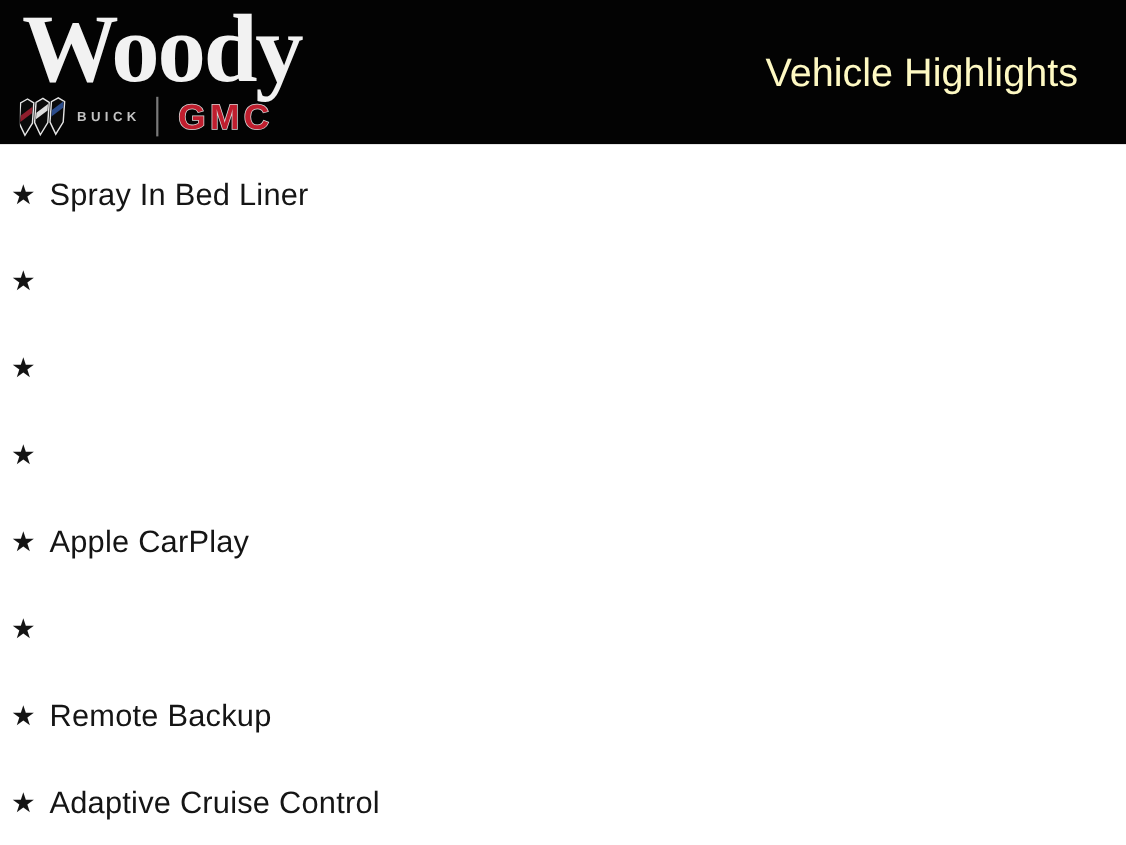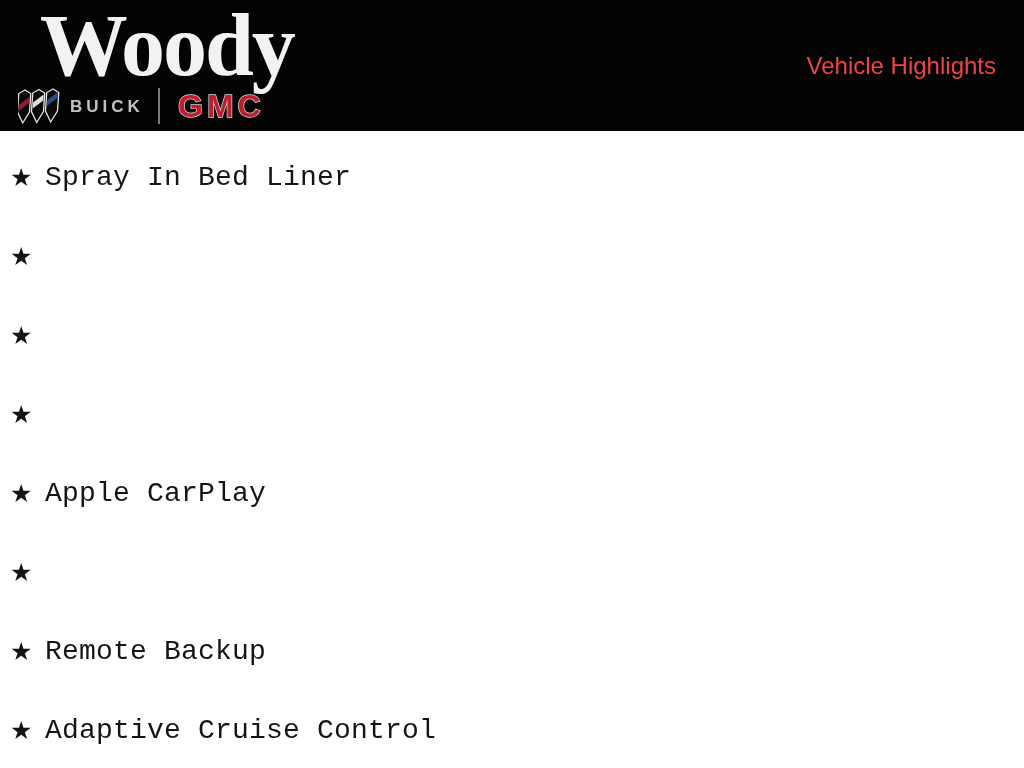--- a/index.html
+++ b/index.html
@@ -24,21 +24,20 @@
     background:var(--header-bg);
     display:flex;
     align-items:center;
     justify-content:space-between;
   }
   .logo-block{
     padding-left:14px;
     display:flex;
     flex-direction:column;
     justify-content:flex-start;
-    text-align:right;
   }
   .dealer-wordmark{
     font-family:"Liberation Serif", serif;
     font-weight:700;
     font-size:88px;
     line-height:0.92;
     color:#f2f2f2;
     letter-spacing:-2px;
     margin-left:6px;
     white-space:nowrap;
@@ -46,21 +45,21 @@
   .brand-row{
     display:flex;
     align-items:center;
     margin-left:4px;
     margin-top:1px;
     height:38px;
   }
   .tri-shield{display:block;margin-right:10px;}
   .buick-label{
     color:var(--buick-silver);
-    font-size:17px;
+    font-size:12px;
     font-weight:700;
     letter-spacing:4px;
     line-height:1;
     margin-right:14px;
   }
   .brand-divider{
     width:2px;height:36px;
     background:#7a7a7a;
     margin-right:16px;
   }
@@ -69,23 +68,23 @@
     font-family:"Liberation Sans", sans-serif;
     font-weight:bold;
     font-size:32px;
     letter-spacing:4px;
     fill:var(--gmc-red);
     stroke:#d8d8d8;
     stroke-width:1.4px;
     paint-order:stroke;
   }
   .page-title{
-    color:#ef4444;
-    font-size:24px;
-    padding-right:28px;
+    color:#fef9c3;
+    font-size:36px;
+    padding-right:44px;
     white-space:nowrap;
   }
 
   
   .features{
     list-style:none;
     margin:0;
     padding:24px 0 0 10px;
   }
   .feature{
@@ -99,21 +98,20 @@
     font-size:25px;
     width:30px;
     flex:0 0 30px;
     text-align:left;
     color:#141414;
   }
   .feature-label{
     font-size:28px;
     margin-left:5px;
     letter-spacing:0.2px;
-    font-family:Liberation Mono, monospace;
   }
 </style>
 </head>
 <body>
 
 <div class="header">
   <div class="logo-block">
     <div class="dealer-wordmark">Woody</div>
     <div class="brand-row">
       <svg class="tri-shield" width="42" height="38" viewBox="0 0 42 38">

